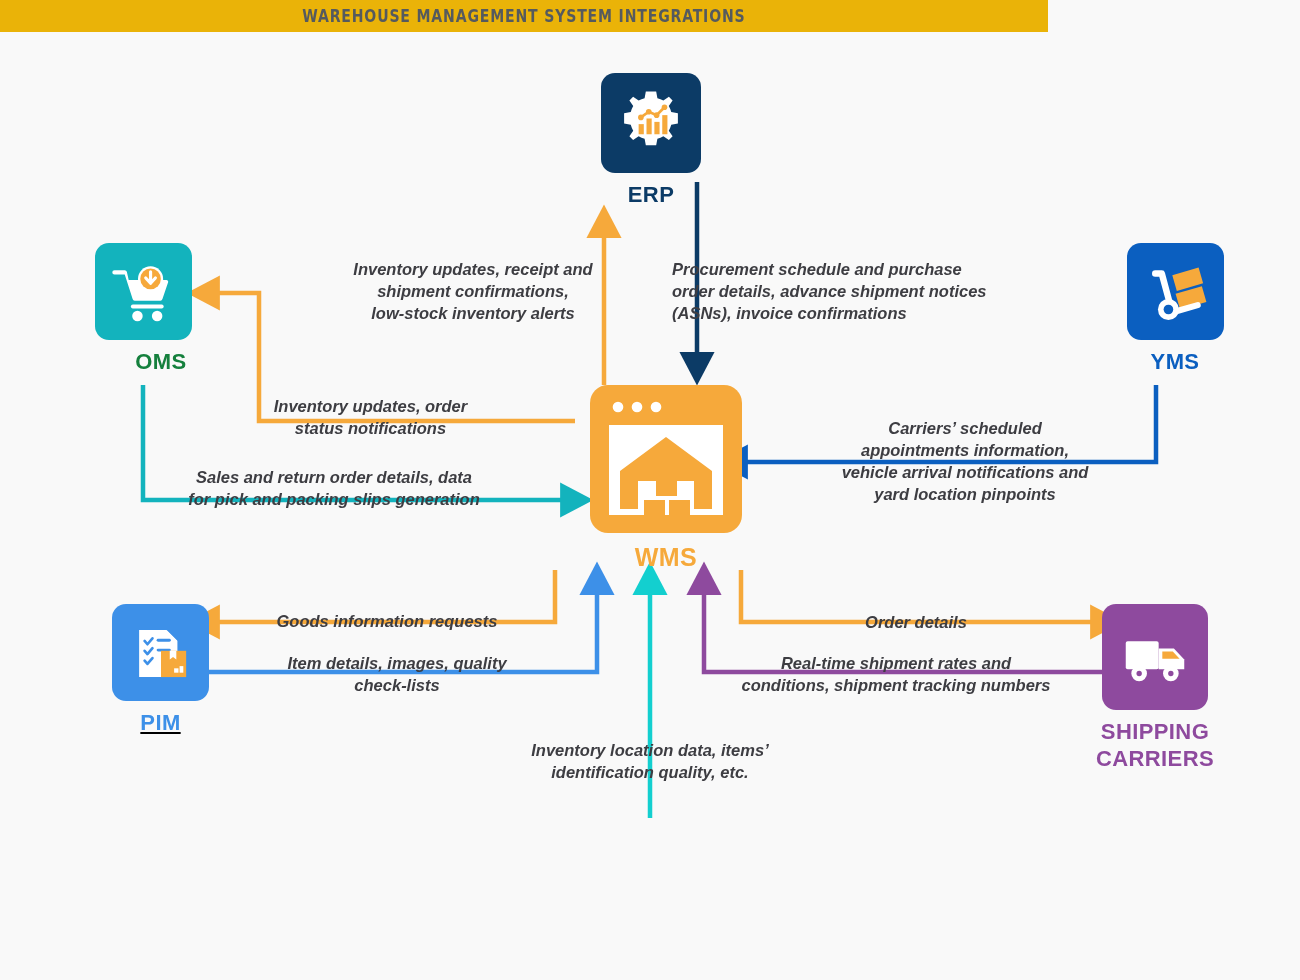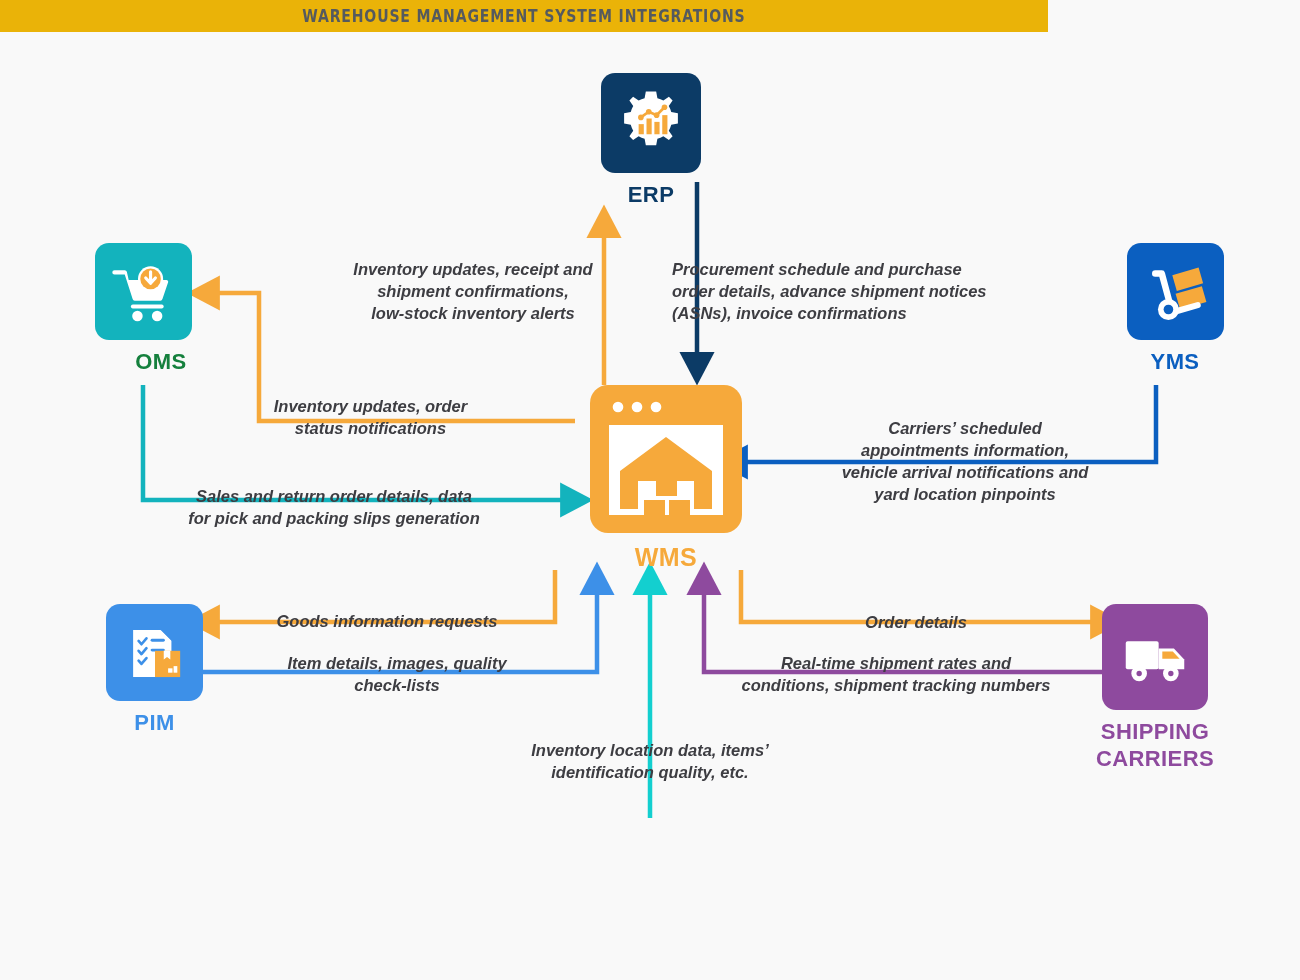--- a/index.html
+++ b/index.html
@@ -159,21 +159,21 @@
         <rect x="34" y="30" width="25" height="15" transform="rotate(-16 46 37)" fill="#f6a93b"></rect>
         <path fill="#ffffff" d="M11 15 a2.9 2.9 0 0 1 2.9-2.9 h6.1 a2.9 2.9 0 0 1 2.8 2.2 l8.6 32.4 a2.9 2.9 0 0 1 -5.6 1.5 L17.6 18 h-3.7 A2.9 2.9 0 0 1 11 15 z"></path>
         <rect x="30" y="44" width="26" height="5.6" rx="2.8" transform="rotate(-16 43 47)" fill="#ffffff"></rect>
         <circle cx="26" cy="48" r="9.6" fill="#ffffff"></circle>
         <circle cx="26" cy="48" r="4.4" fill="#0b5fc0"></circle>
       </svg>
     </div>
     <div class="nlabel" style="color:#0b5fc0;">YMS</div>
   </div>
 
-  <div class="node" style="left:106px;top:604px;width:97px;">
+  <div class="node" style="left:112px;top:604px;width:97px;text-decoration:underline;">
     <div class="tile" style="width:97px;height:97px;background:#3d90e8;">
       <svg width="70" height="70" viewBox="0 0 64 64">
         <path fill="#ffffff" d="M12 11 h25 l10 10 v33 H12 z"></path>
         <path fill="#ffffff" d="M37 11 l10 10 h-10 z"></path>
         <path d="M17 21 l2.6 3 4.6-5.4" fill="none" stroke="#3d90e8" stroke-width="2.4" stroke-linecap="round" stroke-linejoin="round"></path>
         <path d="M17 30 l2.6 3 4.6-5.4" fill="none" stroke="#3d90e8" stroke-width="2.4" stroke-linecap="round" stroke-linejoin="round"></path>
         <path d="M17 39 l2.6 3 4.6-5.4" fill="none" stroke="#3d90e8" stroke-width="2.4" stroke-linecap="round" stroke-linejoin="round"></path>
         <rect x="28" y="19" width="13" height="2.7" rx="1.35" fill="#3d90e8"></rect>
         <rect x="28" y="28" width="13" height="2.7" rx="1.35" fill="#3d90e8"></rect>
         <rect x="32" y="30" width="23" height="24" fill="#f6a93b"></rect>
@@ -206,21 +206,21 @@
 shipment confirmations,
 low-stock inventory alerts</div>
 
   <div class="cap l" style="left:672px;top:259px;width:350px;">Procurement schedule and purchase
 order details, advance shipment notices
 (ASNs), invoice confirmations</div>
 
   <div class="cap r" style="left:228px;top:396px;width:285px;">Inventory updates, order
 status notifications</div>
 
-  <div class="cap c" style="left:178px;top:486px;width:312px;">Sales and return order details, data
+  <div class="cap c" style="left:178px;top:467px;width:312px;">Sales and return order details, data
 for pick and packing slips generation</div>
 
   <div class="cap c" style="left:830px;top:418px;width:270px;">Carriers’ scheduled
 appointments information,
 vehicle arrival notifications and
 yard location pinpoints</div>
 
   <div class="cap c" style="left:262px;top:611px;width:250px;">Goods information requests</div>
 
   <div class="cap c" style="left:272px;top:653px;width:250px;">Item details, images, quality

